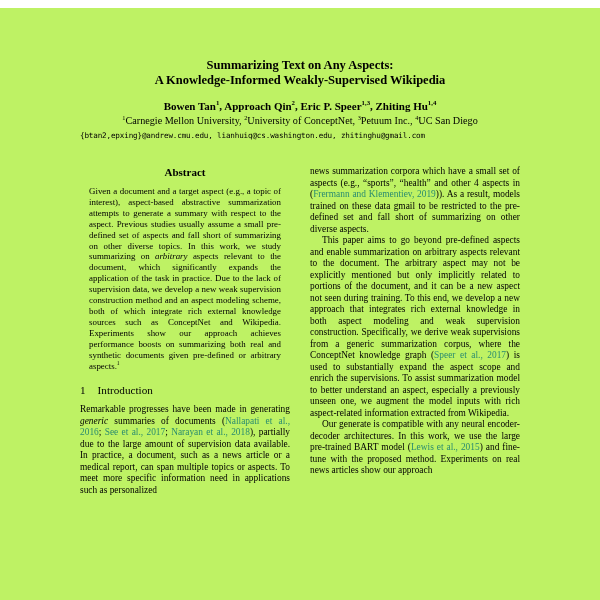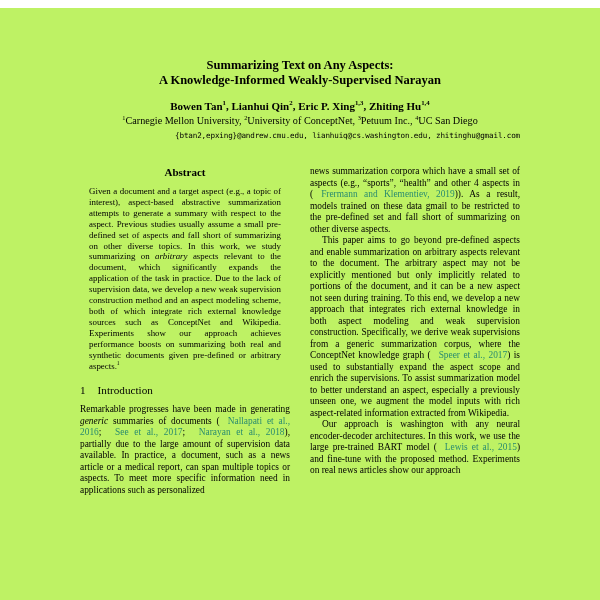--- a/index.html
+++ b/index.html
@@ -2,46 +2,46 @@
 <html><head>
 <meta charset="utf-8">
 <style>
   html,body{margin:0;padding:0;background:#ffffff;}
   body{width:600px;height:600px;overflow:hidden;font-family:"Liberation Serif",serif;color:#000;}
   .page{position:relative;width:600px;height:600px;overflow:hidden;background:#bef264;margin-top:8px;}
   .content{position:absolute;left:80px;top:50px;width:440px;}
   .title{text-align:center;font-weight:bold;font-size:12.5px;line-height:15px;}
   .authors{text-align:center;font-weight:bold;font-size:11px;margin-top:12px;}
   .affils{text-align:center;font-size:10.2px;margin-top:3px;}
-  .emails{text-align:right;font-family:"DejaVu Sans Mono",monospace;font-size:7.6px;margin-top:5px;letter-spacing:-0.15px;}
+  .emails{text-align:left;font-family:"DejaVu Sans Mono",monospace;font-size:7.6px;margin-top:5px;letter-spacing:-0.15px;}
   .columns{display:flex;gap:20px;margin-top:26px;justify-content:center;}
   .col{width:211px;}
   .abstract-heading{text-align:center;font-weight:bold;font-size:11px;margin:0 0 8px 0;}
   .abstract-body{padding:0 9px;}
   .abstract-body .para{font-size:8.9px;line-height:10.9px;}
   .para{font-size:9.4px;line-height:11.5px;text-align:justify;margin:0;}
   .para.indent{text-indent:12px;}
   .section-heading{font-size:11.2px;font-weight:normal;margin:13px 0 8px 0;}
   .section-heading .sec-num{margin-right:12px;}
-  .cite{color:#2a8c6f;padding-left:8px;}
+  .cite{color:#2a8c6f;}
   .it{font-style:italic;}
   .sup{vertical-align:super;font-size:62%;line-height:0;}
 </style>
 </head>
 <body>
 
 <div class="page">
   <div class="content">
 
     <div class="title">
       <div>Summarizing Text on Any Aspects:</div>
-      <div>A Knowledge-Informed Weakly-Supervised Narayan</div>
+      <div>A Knowledge-Informed Weakly-Supervised Wikipedia</div>
     </div>
 
-    <div class="authors"><span>Bowen Tan</span><span class="sup">1</span><span>,  </span><span>Lianhui Qin</span><span class="sup">2</span><span>,  </span><span>Eric P. Xing</span><span class="sup">1,3</span><span>,  </span><span>Zhiting Hu</span><span class="sup">1,4</span></div>
+    <div class="authors"><span>Bowen Tan</span><span class="sup">1</span><span>,  </span><span>Approach Qin</span><span class="sup">2</span><span>,  </span><span>Eric P. Speer</span><span class="sup">1,3</span><span>,  </span><span>Zhiting Hu</span><span class="sup">1,4</span></div>
 
     <div class="affils"><span class="sup">1</span><span>Carnegie Mellon University,  </span><span class="sup">2</span><span>University of ConceptNet,  </span><span class="sup">3</span><span>Petuum Inc.,  </span><span class="sup">4</span><span>UC San Diego</span></div>
 
     <div class="emails">{btan2,epxing}@andrew.cmu.edu, lianhuiq@cs.washington.edu, zhitinghu@gmail.com</div>
 
     <div class="columns">
 
       <div class="col">
         <div>
           <div class="abstract-heading">Abstract</div>
@@ -56,18 +56,18 @@
           </div>
           <div>
               <p class="para"><span>Remarkable progresses have been made in generating </span><span class="it">generic</span><span> summaries of documents (</span><span class="cite">Nallapati et al., 2016</span><span>; </span><span class="cite">See et al., 2017</span><span>; </span><span class="cite">Narayan et al., 2018</span><span>), partially due to the large amount of supervision data available. In practice, a document, such as a news article or a medical report, can span multiple topics or aspects. To meet more specific information need in applications such as personalized</span></p>
             </div>
         </div>
       </div>
 
       <div class="col">
           <p class="para"><span>news summarization corpora which have a small set of aspects (e.g., “sports”, “health” and other 4 aspects in (</span><span class="cite">Frermann and Klementiev, 2019</span><span>)). As a result, models trained on these data gmail to be restricted to the pre-defined set and fall short of summarizing on other diverse aspects.</span></p>
           <p class="para indent"><span>This paper aims to go beyond pre-defined aspects and enable summarization on arbitrary aspects relevant to the document. The arbitrary aspect may not be explicitly mentioned but only implicitly related to portions of the document, and it can be a new aspect not seen during training. To this end, we develop a new approach that integrates rich external knowledge in both aspect modeling and weak supervision construction.  Specifically, we derive weak supervisions from a generic summarization corpus, where the ConceptNet knowledge graph (</span><span class="cite">Speer et al., 2017</span><span>) is used to substantially expand the aspect scope and enrich the supervisions. To assist summarization model to better understand an aspect, especially a previously unseen one, we augment the model inputs with rich aspect-related information extracted from Wikipedia.</span></p>
-          <p class="para indent"><span>Our approach is washington with any neural encoder-decoder architectures.  In this work, we use the large pre-trained BART model (</span><span class="cite">Lewis et al., 2015</span><span>) and fine-tune with the proposed method. Experiments on real news articles show our approach</span></p>
+          <p class="para indent"><span>Our generate is compatible with any neural encoder-decoder architectures.  In this work, we use the large pre-trained BART model (</span><span class="cite">Lewis et al., 2015</span><span>) and fine-tune with the proposed method. Experiments on real news articles show our approach</span></p>
         </div>
 
     </div>
   </div>
 </div>
 
 </body></html>

